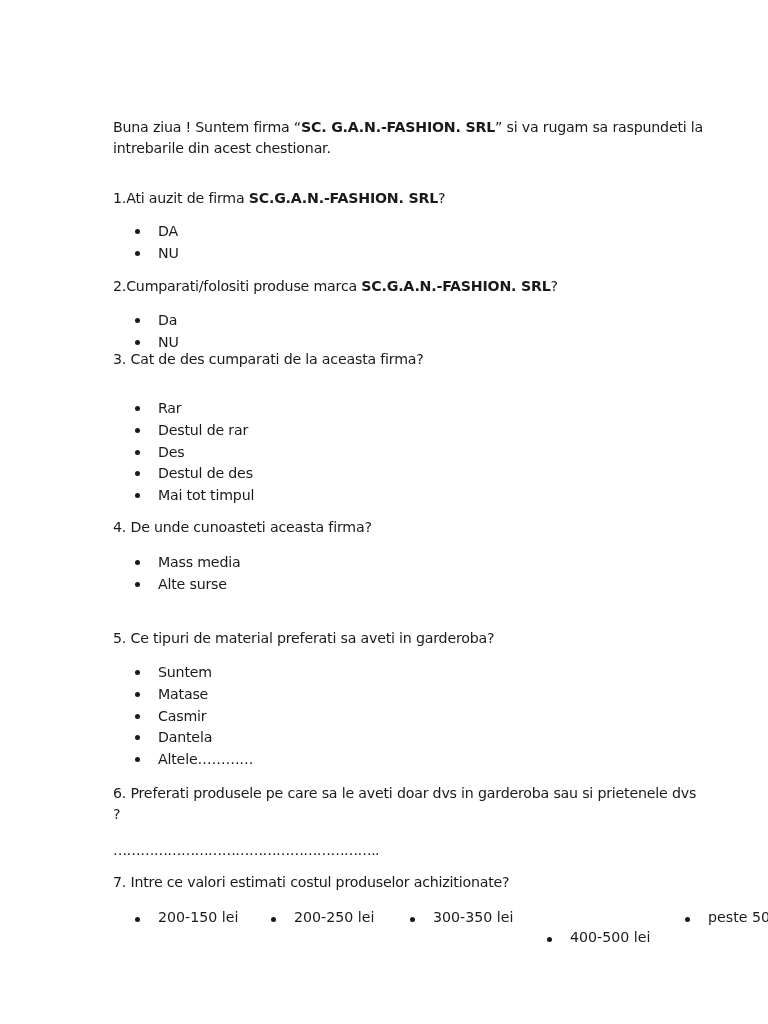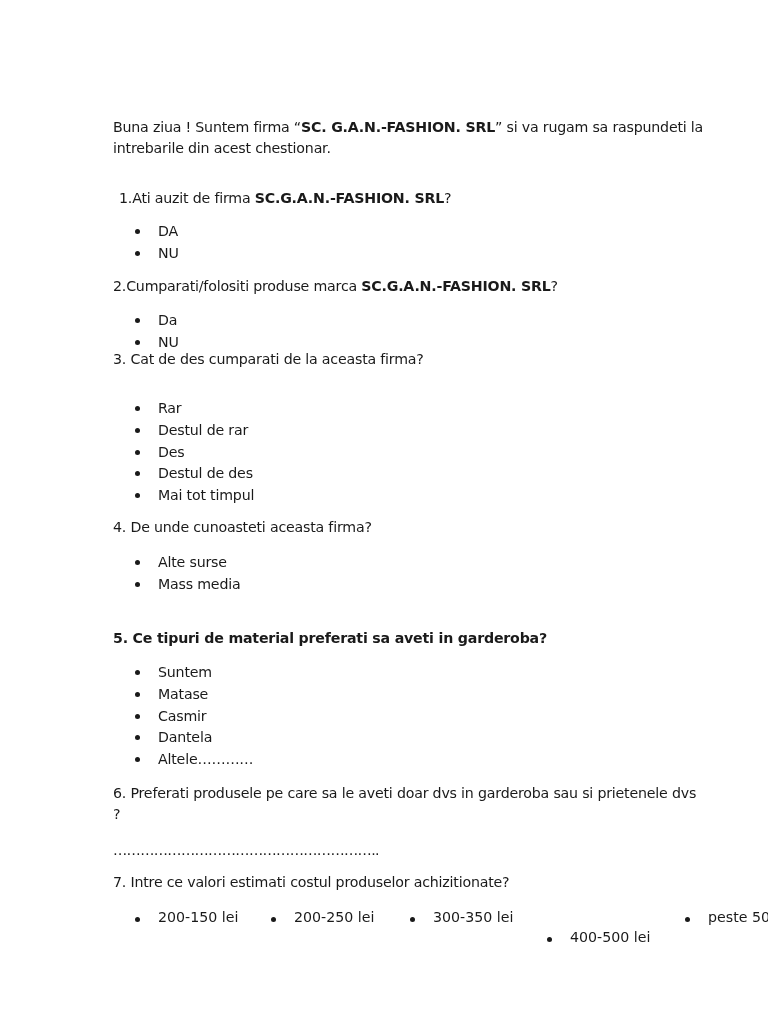--- a/index.html
+++ b/index.html
@@ -26,21 +26,21 @@
 </head>
 <body>
 
 <div class="page">
 
   <div class="intro">
     <span>Buna ziua ! Suntem firma “</span><b>SC. G.A.N.-FASHION. SRL</b><span>” si va rugam sa raspundeti la</span>
     <span class="line2">intrebarile din acest chestionar.</span>
   </div>
 
-  <div class="q" style="top:190px;margin-left:6px;">
+  <div class="q" style="top:190px;">
     <span>1.Ati auzit de firma </span><b>SC.G.A.N.-FASHION. SRL</b><span>?</span>
   </div>
   <ul class="opts" style="top:221px;">
     <li><span class="bullet"></span><span>DA</span></li>
     <li><span class="bullet"></span><span>NU</span></li>
   </ul>
 
   <div class="q" style="top:278px;">
     <span>2.Cumparati/folositi produse marca </span><b>SC.G.A.N.-FASHION. SRL</b><span>?</span>
   </div>
@@ -53,25 +53,25 @@
   <ul class="opts" style="top:398px;">
     <li><span class="bullet"></span><span>Rar</span></li>
     <li><span class="bullet"></span><span>Destul de rar</span></li>
     <li><span class="bullet"></span><span>Des</span></li>
     <li><span class="bullet"></span><span>Destul de des</span></li>
     <li><span class="bullet"></span><span>Mai tot timpul</span></li>
   </ul>
 
   <div class="q" style="top:519px;">4. De unde cunoasteti aceasta firma?</div>
   <ul class="opts" style="top:552px;">
+    <li><span class="bullet"></span><span>Mass media</span></li>
     <li><span class="bullet"></span><span>Alte surse</span></li>
-    <li><span class="bullet"></span><span>Mass media</span></li>
   </ul>
 
-  <div class="q" style="top:630px;font-weight:bold;">5. Ce tipuri de material preferati sa aveti in garderoba?</div>
+  <div class="q" style="top:630px;">5. Ce tipuri de material preferati sa aveti in garderoba?</div>
   <ul class="opts" style="top:662px;">
     <li><span class="bullet"></span><span>Suntem</span></li>
     <li><span class="bullet"></span><span>Matase</span></li>
     <li><span class="bullet"></span><span>Casmir</span></li>
     <li><span class="bullet"></span><span>Dantela</span></li>
     <li><span class="bullet"></span><span>Altele…………</span></li>
   </ul>
 
   <div class="q" style="top:785px;">6. Preferati produsele pe care sa le aveti doar dvs in garderoba sau si prietenele dvs</div>
   <div class="q" style="top:806px;">?</div>

